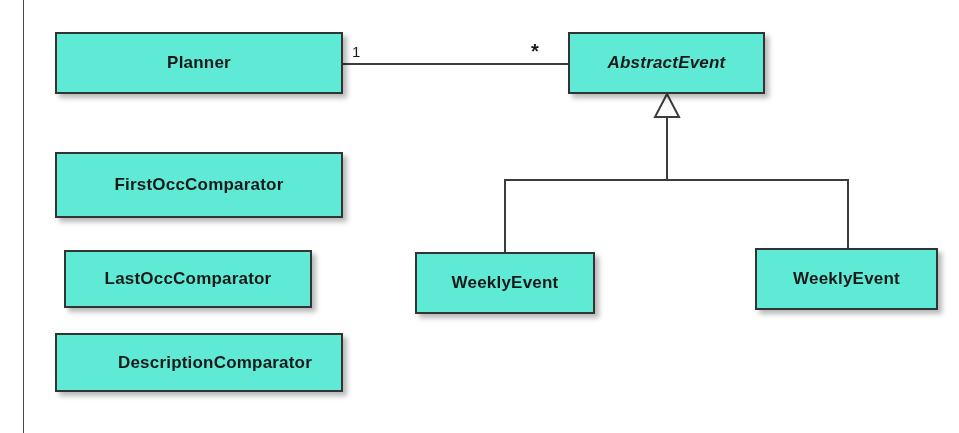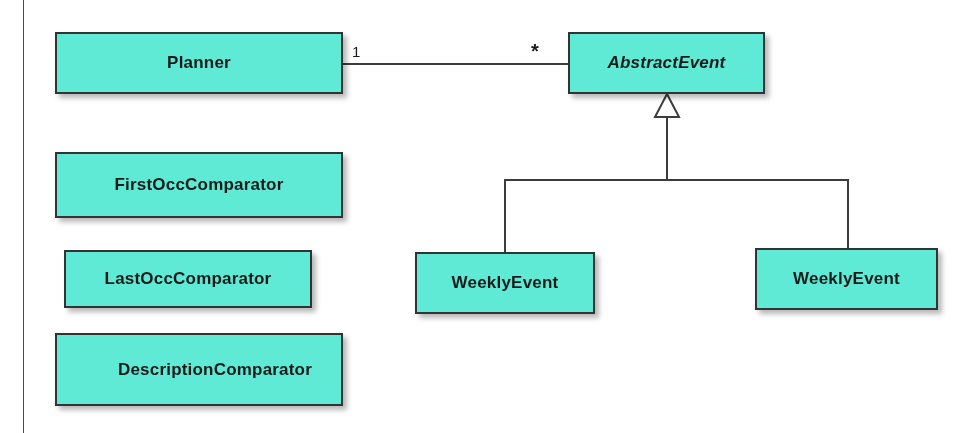--- a/index.html
+++ b/index.html
@@ -111,21 +111,21 @@
   </div>
 
   <div class="uml-box" style="left:55px; top:152px; width:288px; height:66px;">
     <span class="cls-name">FirstOccComparator</span>
   </div>
 
   <div class="uml-box" style="left:64px; top:250px; width:248px; height:58px;">
     <span class="cls-name">LastOccComparator</span>
   </div>
 
-  <div class="uml-box" style="left:55px; top:333px; width:288px; height:73px;padding-left:32px;">
+  <div class="uml-box" style="left:55px; top:333px; width:288px; height:59px;padding-left:32px;">
     <span class="cls-name">DescriptionComparator</span>
   </div>
 
   <div class="uml-box" style="left:415px; top:252px; width:180px; height:62px;">
     <span class="cls-name">WeeklyEvent</span>
   </div>
 
   <div class="uml-box" style="left:755px; top:248px; width:183px; height:62px;">
     <span class="cls-name">WeeklyEvent</span>
   </div>

